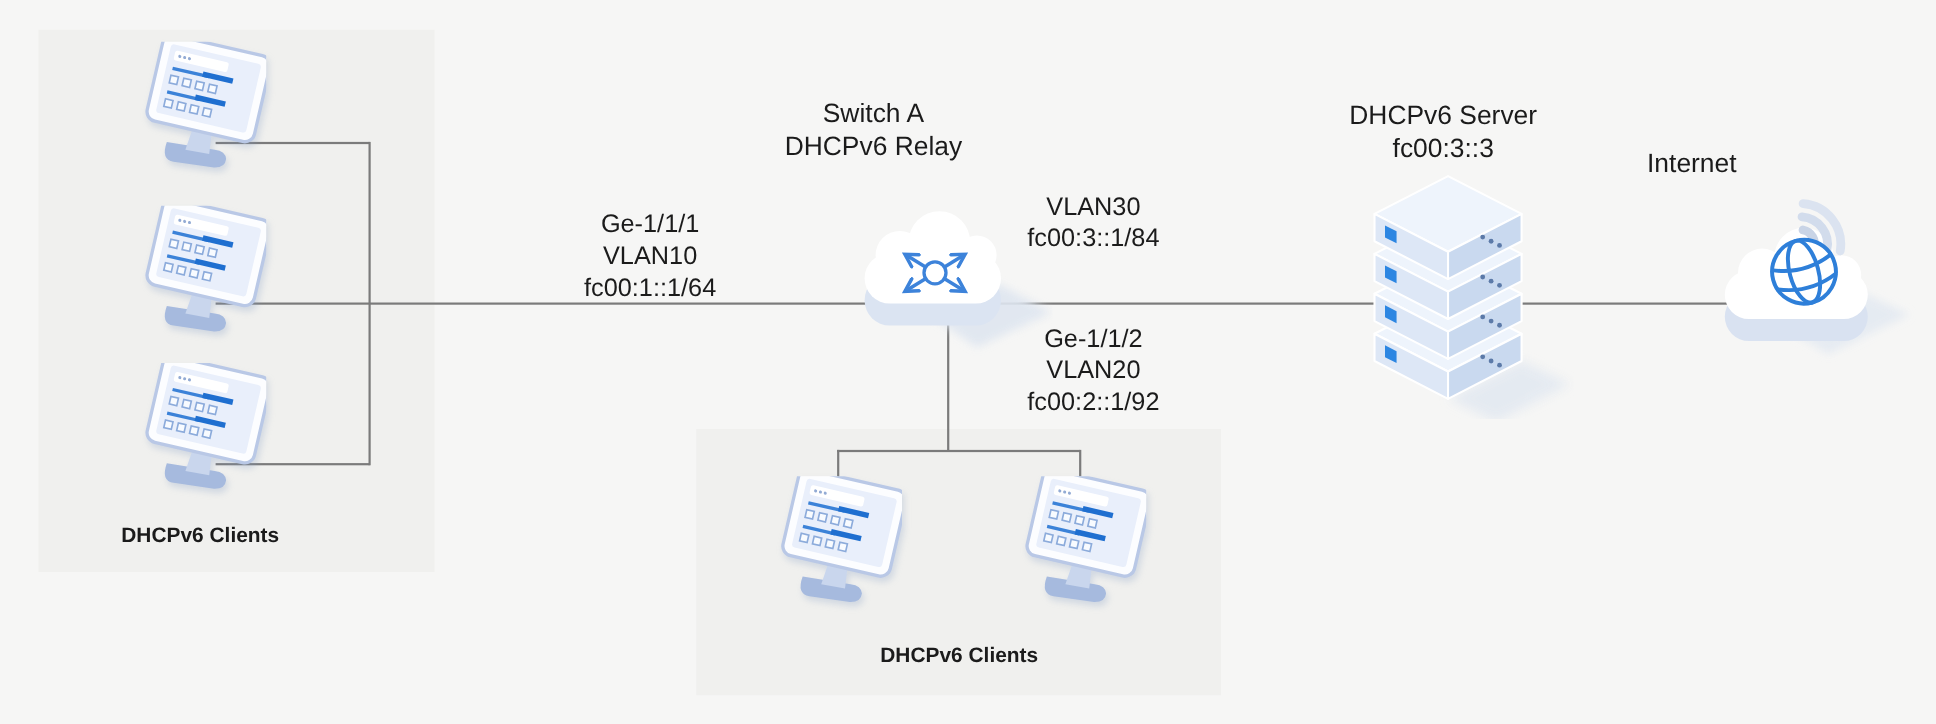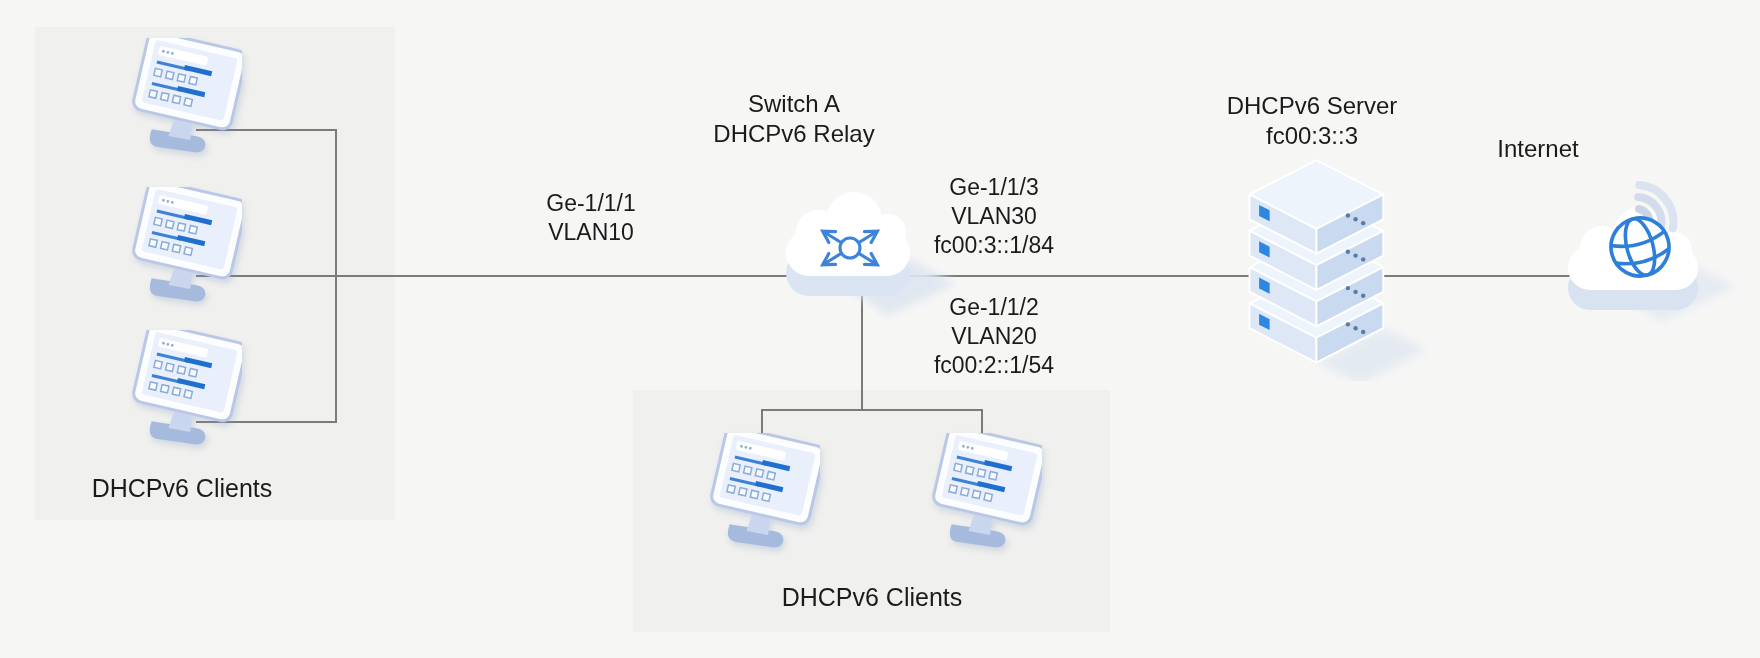--- a/index.html
+++ b/index.html
@@ -11,21 +11,21 @@
     background:var(--bg);
     font-family:"Liberation Sans","DejaVu Sans",sans-serif;
     color:var(--text);
   }
   .panel{position:absolute; background:var(--panel);}
   .hline{position:absolute; height:1.5px; background:var(--line);}
   .vline{position:absolute; width:1.5px; background:var(--line);}
   .label{position:absolute; text-align:center; color:var(--text);}
   .link-label{font-size:23px; line-height:29px; width:220px;}
   .node-label{font-size:24px; line-height:30px; width:220px;}
-  .group-label{font-size:25px; line-height:30px; width:240px;}
+  .group-label{font-size:19px; line-height:30px; width:240px;font-weight:bold;}
   .icon{position:absolute;}
   .pc{filter:drop-shadow(2px 4px 3px rgba(130,155,195,0.28));}
 </style>
 </head>
 <body>
 
 <div class="canvas">
 
   <div class="panel" style="left:35px; top:27px; width:360px; height:493px;"></div>
   <div class="panel" style="left:633px; top:390px; width:477px; height:242px;"></div>
@@ -214,31 +214,31 @@
     <div>fc00:3::3</div>
   </div>
 
   <div class="label node-label" style="left:1428px; top:134px;">
     <div>Internet</div>
   </div>
 
   <div class="label link-label" style="left:481px; top:189px;">
     <div>Ge-1/1/1</div>
     <div>VLAN10</div>
+    <div>fc00:1::1/64</div>
   </div>
 
   <div class="label link-label" style="left:884px; top:173px;">
-    <div>Ge-1/1/3</div>
     <div>VLAN30</div>
     <div>fc00:3::1/84</div>
   </div>
 
   <div class="label link-label" style="left:884px; top:293px;">
     <div>Ge-1/1/2</div>
     <div>VLAN20</div>
-    <div>fc00:2::1/54</div>
+    <div>fc00:2::1/92</div>
   </div>
 
   <div class="label group-label" style="left:62px; top:473px;">DHCPv6 Clients</div>
 
   <div class="label group-label" style="left:752px; top:582px;">DHCPv6 Clients</div>
 
 </div>
 
 </body></html>

